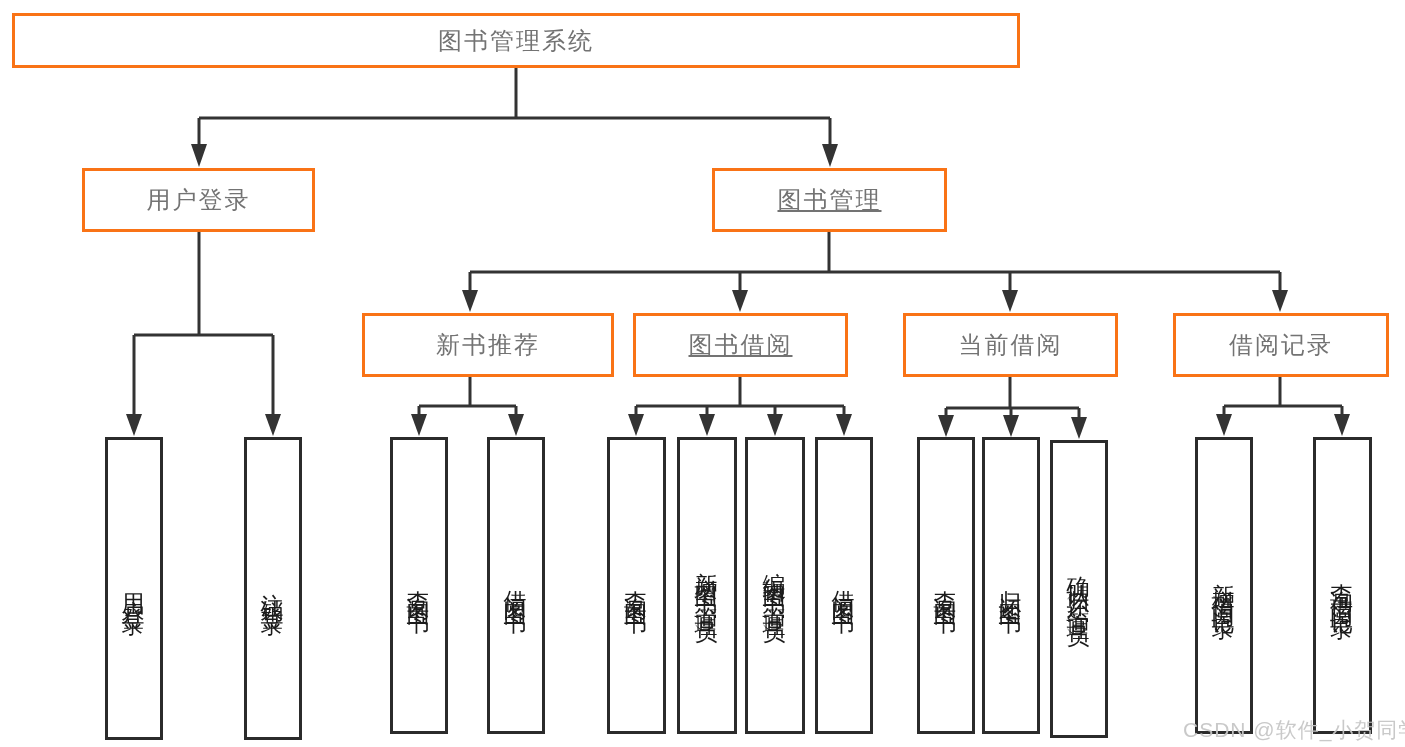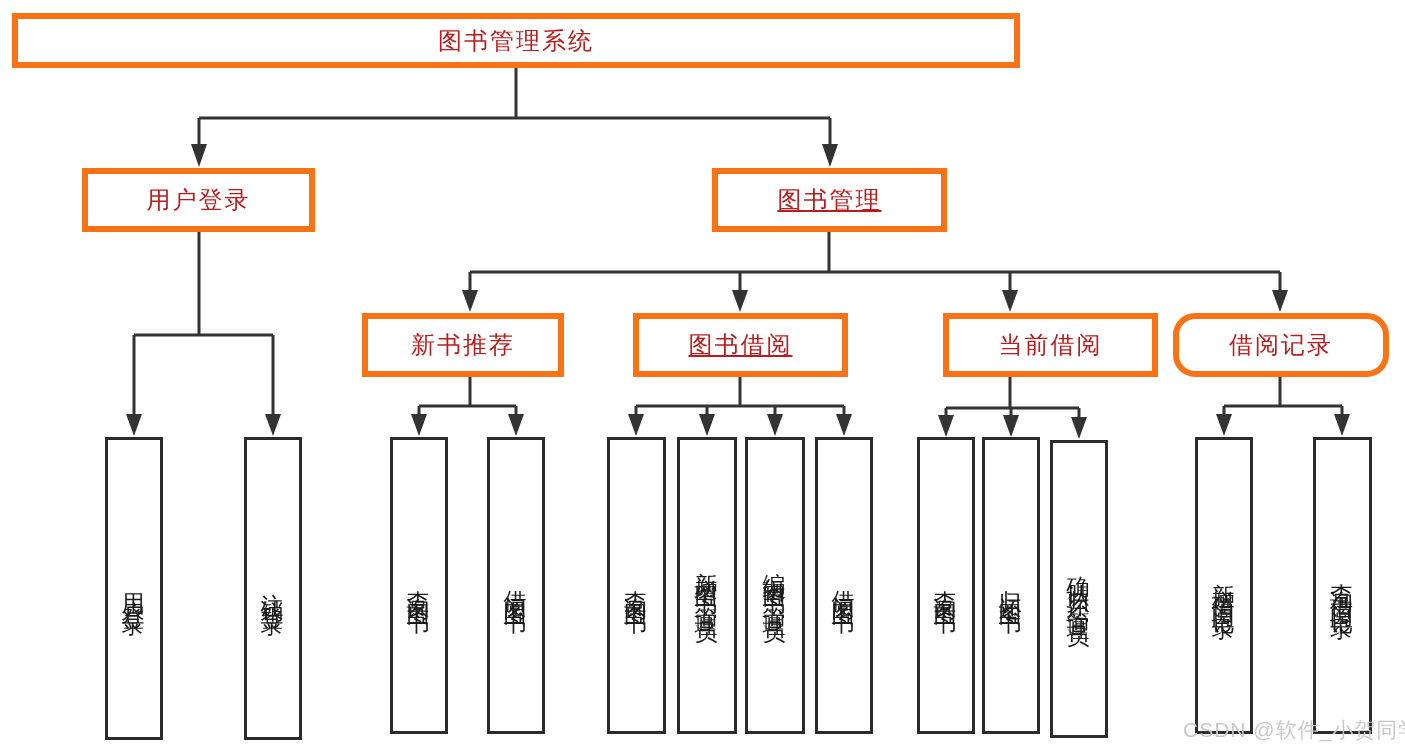--- a/index.html
+++ b/index.html
@@ -8,25 +8,25 @@
     width:1405px;height:747px;
     background:#ffffff;
     font-family:"Liberation Sans","DejaVu Sans",sans-serif;
     color:#1b1b1b;
     overflow:hidden;
   }
   #connectors{position:absolute;left:0;top:0;width:1405px;height:747px;}
   .hbox{
     position:absolute;
     box-sizing:border-box;
-    border:6px solid #f97316;
+    border:3px solid #f97316;
     background:#ffffff;
     display:flex;align-items:center;justify-content:center;
     font-size:24px;letter-spacing:2px;
-    color:#b91c1c;
+    color:#737373;
     z-index:2;
   }
   .vbox{
     position:absolute;
     box-sizing:border-box;
     border:3px solid #2b2b2b;
     background:#ffffff;
     display:flex;align-items:center;justify-content:center;
     writing-mode:vertical-rl;
     font-size:23px;letter-spacing:7px;
@@ -124,24 +124,24 @@
       <polygon class="arrow" points="1216,414 1232,414 1224,436"></polygon>
       <polygon class="arrow" points="1334,414 1350,414 1342,436"></polygon>
     </g>
   </svg>
 
   <div class="hbox" style="left:12px;top:13px;width:1008px;height:55px;">图书管理系统</div>
 
   <div class="hbox" style="left:82px;top:168px;width:233px;height:64px;">用户登录</div>
   <div class="hbox" style="left:712px;top:168px;width:235px;height:64px;text-decoration:underline;">图书管理</div>
 
-  <div class="hbox" style="left:362px;top:313px;width:202px;height:64px;">新书推荐</div>
+  <div class="hbox" style="left:362px;top:313px;width:252px;height:64px;">新书推荐</div>
   <div class="hbox" style="left:633px;top:313px;width:215px;height:64px;text-decoration:underline;">图书借阅</div>
-  <div class="hbox" style="left:943px;top:313px;width:215px;height:64px;">当前借阅</div>
-  <div class="hbox" style="left:1173px;top:313px;width:216px;height:64px;border-radius:22px;">借阅记录</div>
+  <div class="hbox" style="left:903px;top:313px;width:215px;height:64px;">当前借阅</div>
+  <div class="hbox" style="left:1173px;top:313px;width:216px;height:64px;">借阅记录</div>
 
   <div class="vbox" style="left:105px;top:437px;width:58px;height:303px;">用户登录</div>
   <div class="vbox" style="left:244px;top:437px;width:58px;height:303px;">注销登录</div>
 
   <div class="vbox" style="left:390px;top:437px;width:58px;height:297px;">查询图书</div>
   <div class="vbox" style="left:487px;top:437px;width:58px;height:297px;">借阅图书</div>
 
   <div class="vbox" style="left:607px;top:437px;width:59px;height:297px;">查询图书</div>
   <div class="vbox" style="left:677px;top:437px;width:60px;height:297px;">新增图书（管理员）</div>
   <div class="vbox" style="left:745px;top:437px;width:60px;height:297px;">编辑图书（管理员）</div>

